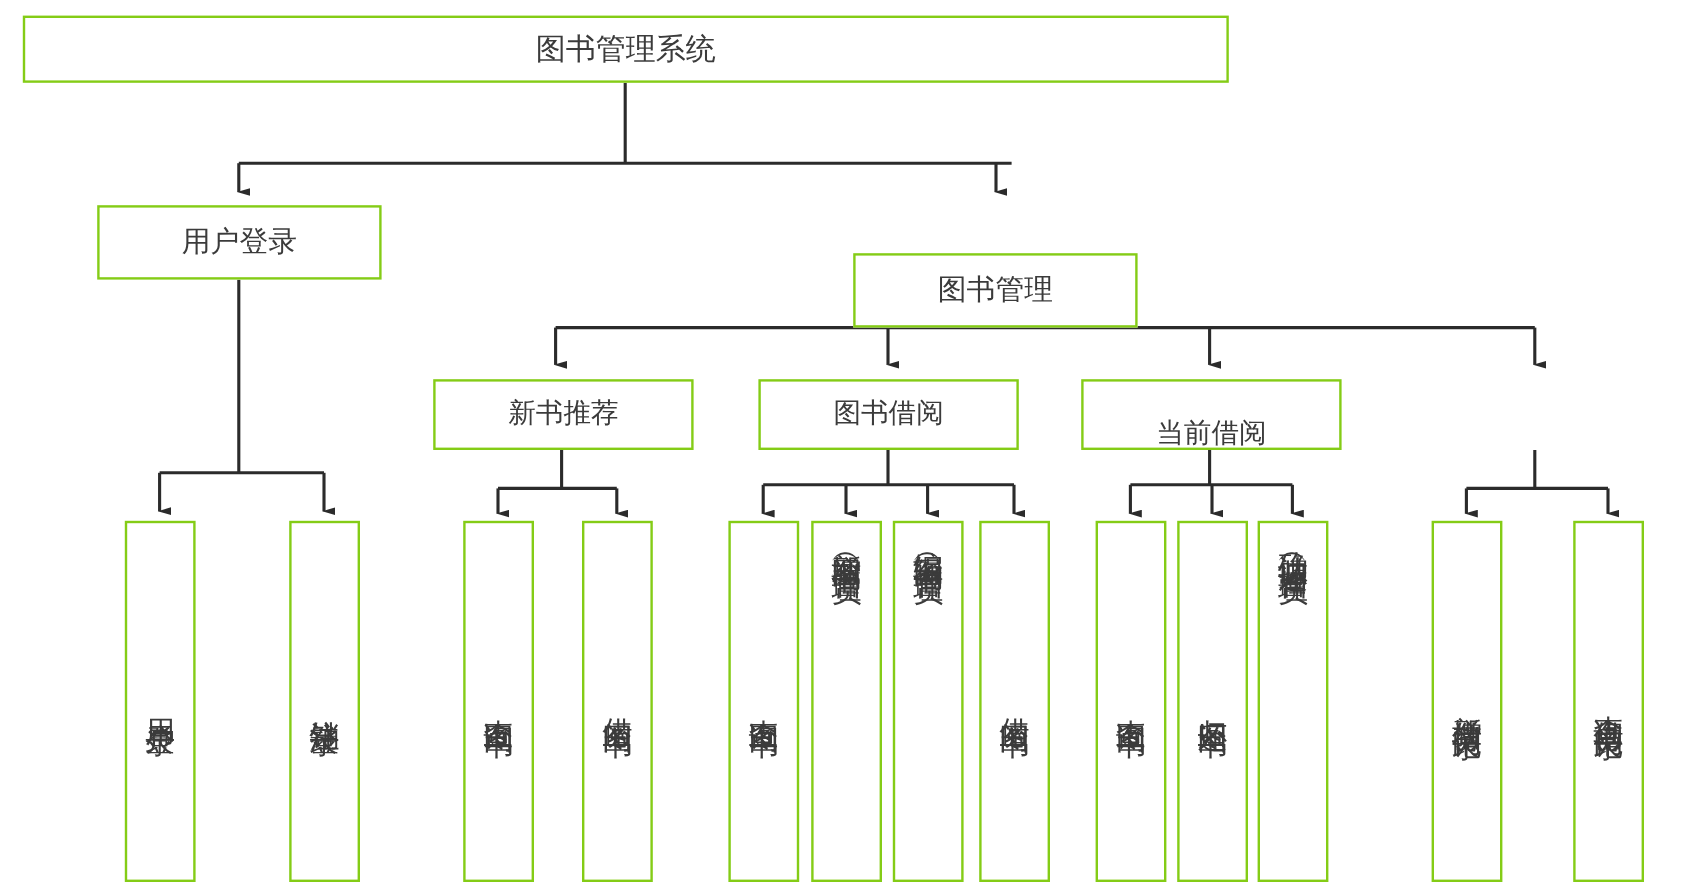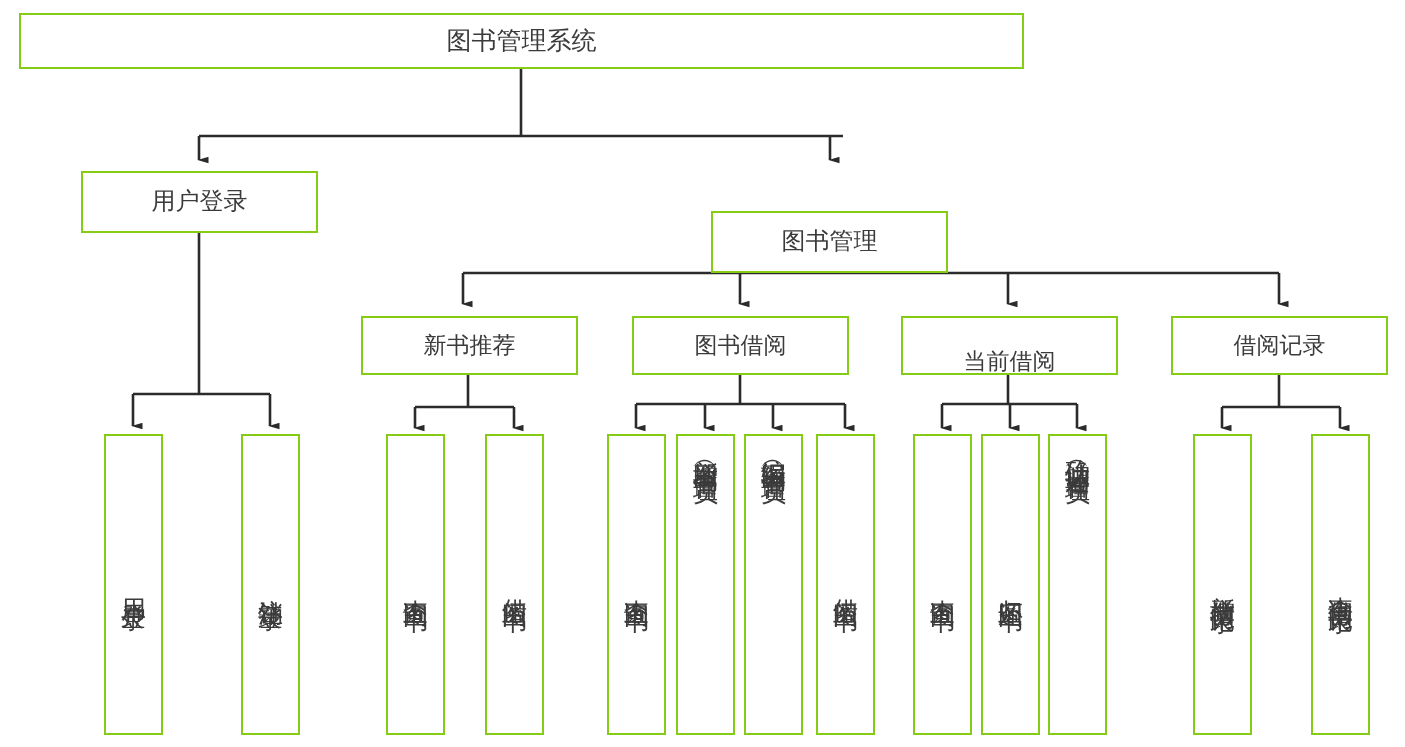--- a/index.html
+++ b/index.html
@@ -143,23 +143,20 @@
 
   <div class="node h2" style="left:632px; top:316px; width:217px; height:59px;">
     <span class="label">图书借阅</span>
   </div>
   <div class="node h2" style="left:361px; top:316px; width:217px; height:59px;">
     <span class="label">新书推荐</span>
   </div>
   <div class="node h2" style="left:901px; top:316px; width:217px; height:59px;align-items:flex-end;">
     <span class="label">当前借阅</span>
   </div>
-  <div class="node h2" style="left:1171px; top:316px; width:217px; height:59px;">
-    <span class="label">借阅记录</span>
-  </div>
 
   <div class="node vert" style="left:104px; top:434px; width:59px; height:301px;">
     <span class="label">用户登录</span>
   </div>
   <div class="node vert" style="left:241px; top:434px; width:59px; height:301px;">
     <span class="label">注销登录</span>
   </div>
 
   <div class="node vert" style="left:386px; top:434px; width:59px; height:301px;">
     <span class="label">查询图书</span>

